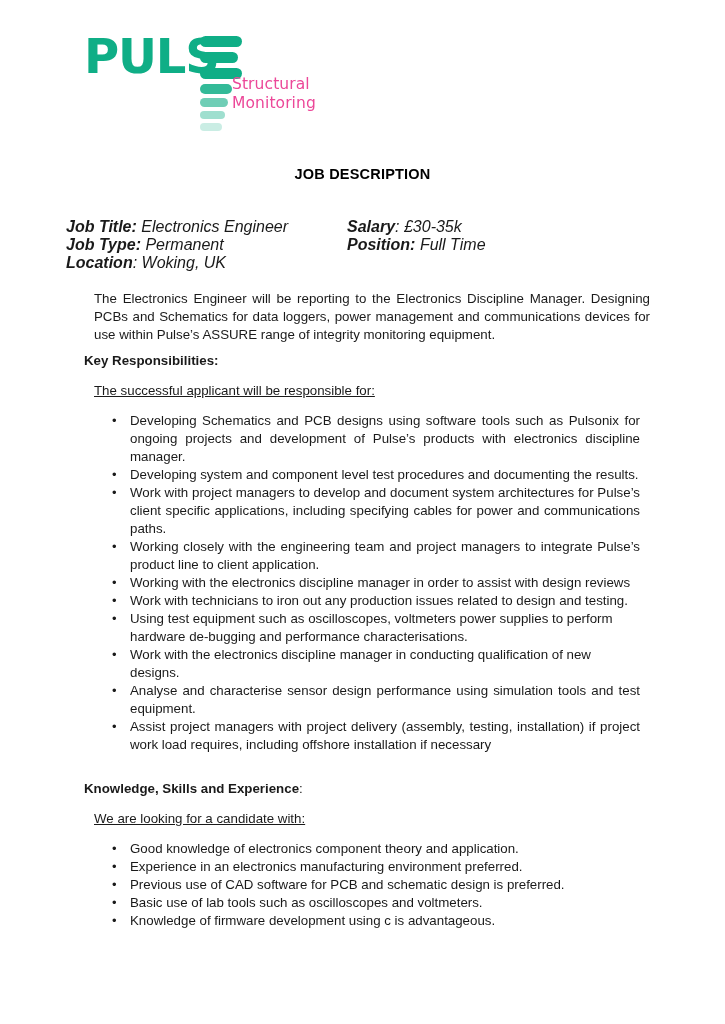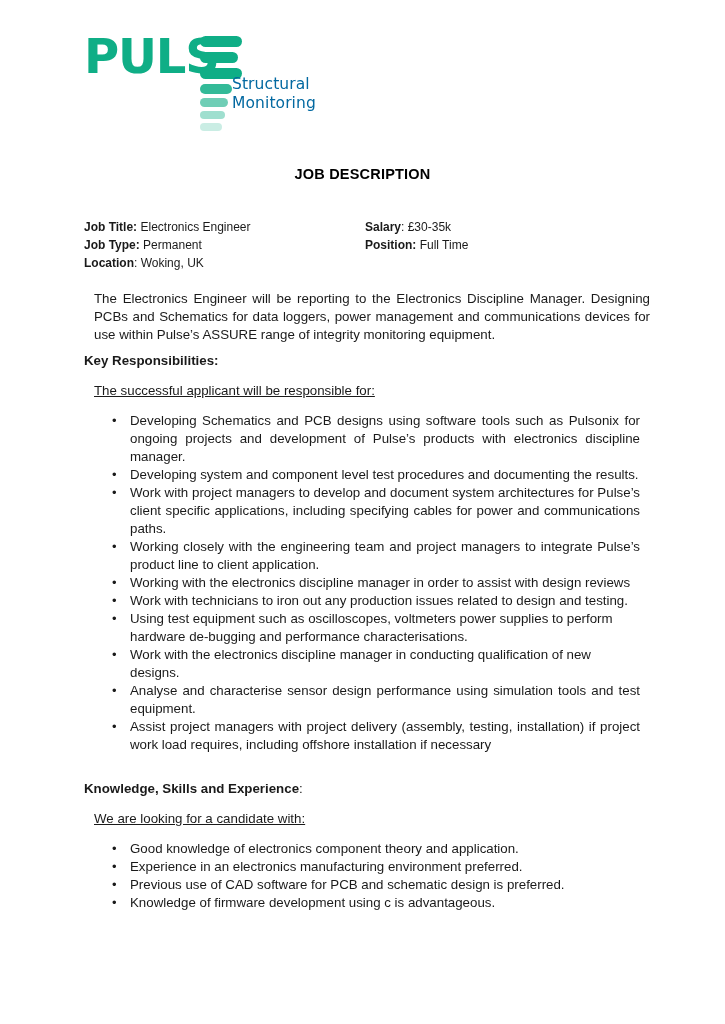--- a/index.html
+++ b/index.html
@@ -57,21 +57,21 @@
     border-radius: 10px;
     background: #0FAE86;
   }
   .logo-tag {
     position: absolute;
     left: 148px;
     top: 43px;
     font-family: "DejaVu Sans", sans-serif;
     font-size: 15.5px;
     line-height: 19px;
-    color: #0369a1;
+    color: #ec4899;
     letter-spacing: 0.1px;
     white-space: nowrap;
   }
   .logo-tag span { display: block; }
 
   
   .doc-title {
     position: absolute;
     left: 0;
     top: 166px;
@@ -79,25 +79,26 @@
     text-align: center;
     font-weight: bold;
     font-size: 14.5px;
     letter-spacing: 0.2px;
     color: #000000;
   }
 
   
   .meta {
     position: absolute;
-    left: 84px;
+    left: 66px;
     top: 218px;
     width: 556px;
-    font-size: 12px;
-    line-height: 18px;
+    font-size: 16px;
+    line-height: 18px;
+    font-style: italic;
   }
   .meta-row {
     display: flex;
     width: 100%;
   }
   .meta-col { width: 50%; }
   .meta-col.right { padding-left: 6px; }
   .meta-col b { font-weight: bold; }
 
   
@@ -214,16 +215,17 @@
       <p class="bullet-item">Analyse and characterise sensor design performance using simulation tools and test equipment.</p>
       <p class="bullet-item">Assist project managers with project delivery (assembly, testing, installation) if project work load requires, including offshore installation if necessary</p>
     </div>
 
   <div class="heading" id="knowledge-heading"><span>Knowledge, Skills and Experience</span><span class="plain">:</span></div>
   <div class="para loose" id="knowledge-lead">We are looking for a candidate with:</div>
   <div class="bullets" id="knowledge-bullets">
       <p class="bullet-item">Good knowledge of electronics component theory and application.</p>
       <p class="bullet-item">Experience in an electronics manufacturing environment preferred.</p>
       <p class="bullet-item">Previous use of CAD software for PCB and schematic design is preferred.</p>
+      <p class="bullet-item">Basic use of lab tools such as oscilloscopes and voltmeters.</p>
       <p class="bullet-item">Knowledge of firmware development using c is advantageous.</p>
     </div>
 
 </div>
 
 </body></html>

